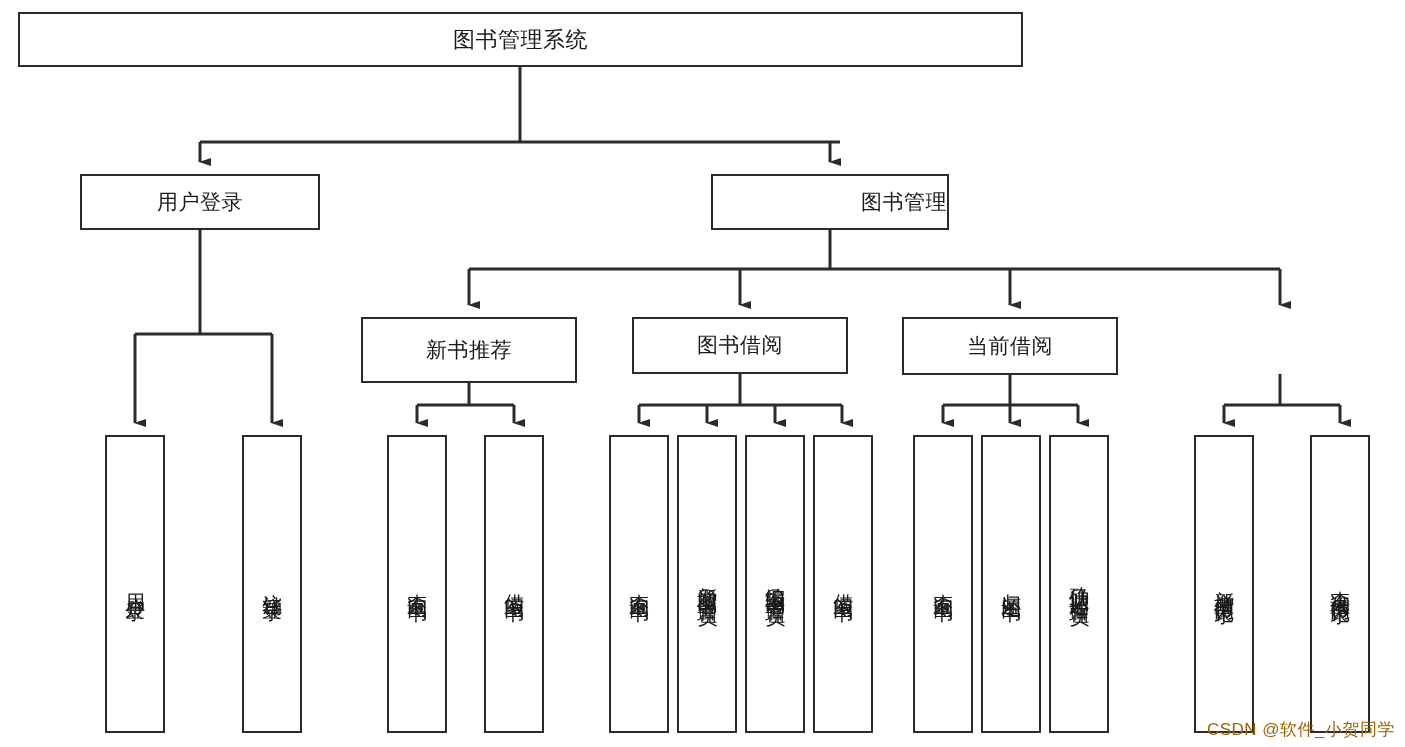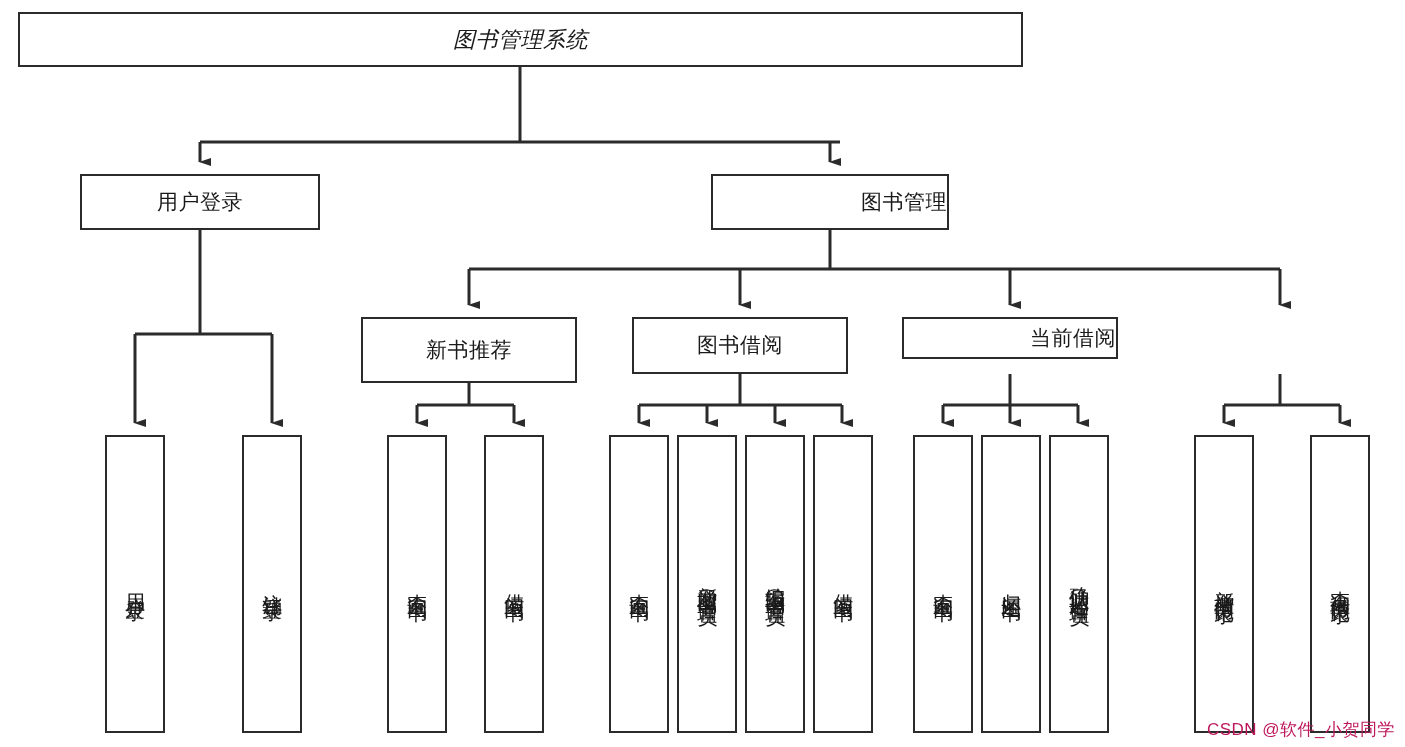--- a/index.html
+++ b/index.html
@@ -49,21 +49,21 @@
     text-orientation: upright;
     letter-spacing: 3px;
     font-size: 20px;
   }
   .node-box.root .node-label { font-size: 22px; }
   .watermark {
     position: absolute;
     right: 10px;
     bottom: 6px;
     font-size: 17px;
-    color: #be185d;
+    color: #a16207;
     white-space: nowrap;
     letter-spacing: 0.5px;
   }
 </style>
 </head>
 <body>
 
 <div id="diagram-root">
 
   <svg class="connector-layer" viewBox="0 0 1405 747">
@@ -109,38 +109,38 @@
       <path d="M1010,405 L1010,423" marker-end="url(#arrow)"></path>
       <path d="M1078,405 L1078,423" marker-end="url(#arrow)"></path>
 
       <path d="M1280,374 L1280,405"></path>
       <path d="M1224,405 L1340,405"></path>
       <path d="M1224,405 L1224,423" marker-end="url(#arrow)"></path>
       <path d="M1340,405 L1340,423" marker-end="url(#arrow)"></path>
     </g>
   </svg>
 
-  <div class="node-box root" style="left:18px; top:12px; width:1005px; height:55px;font-style:italic;">
+  <div class="node-box root" style="left:18px; top:12px; width:1005px; height:55px;">
     <span class="node-label">图书管理系统</span>
   </div>
 
   <div class="node-box" style="left:80px; top:174px; width:240px; height:56px;">
     <span class="node-label">用户登录</span>
   </div>
   <div class="node-box" style="left:711px; top:174px; width:238px; height:56px;justify-content:flex-end;">
     <span class="node-label">图书管理</span>
   </div>
 
   <div class="node-box" style="left:361px; top:317px; width:216px; height:66px;">
     <span class="node-label">新书推荐</span>
   </div>
   <div class="node-box" style="left:632px; top:317px; width:216px; height:57px;align-items:center;">
     <span class="node-label">图书借阅</span>
   </div>
-  <div class="node-box" style="left:902px; top:317px; width:216px; height:42px;justify-content:flex-end;">
+  <div class="node-box" style="left:902px; top:317px; width:216px; height:58px;">
     <span class="node-label">当前借阅</span>
   </div>
 
   <div class="node-box vertical" style="left:105px; top:435px; width:60px; height:298px;">
     <span class="node-label">用户登录</span>
   </div>
   <div class="node-box vertical" style="left:242px; top:435px; width:60px; height:298px;">
     <span class="node-label">注销登录</span>
   </div>
 

